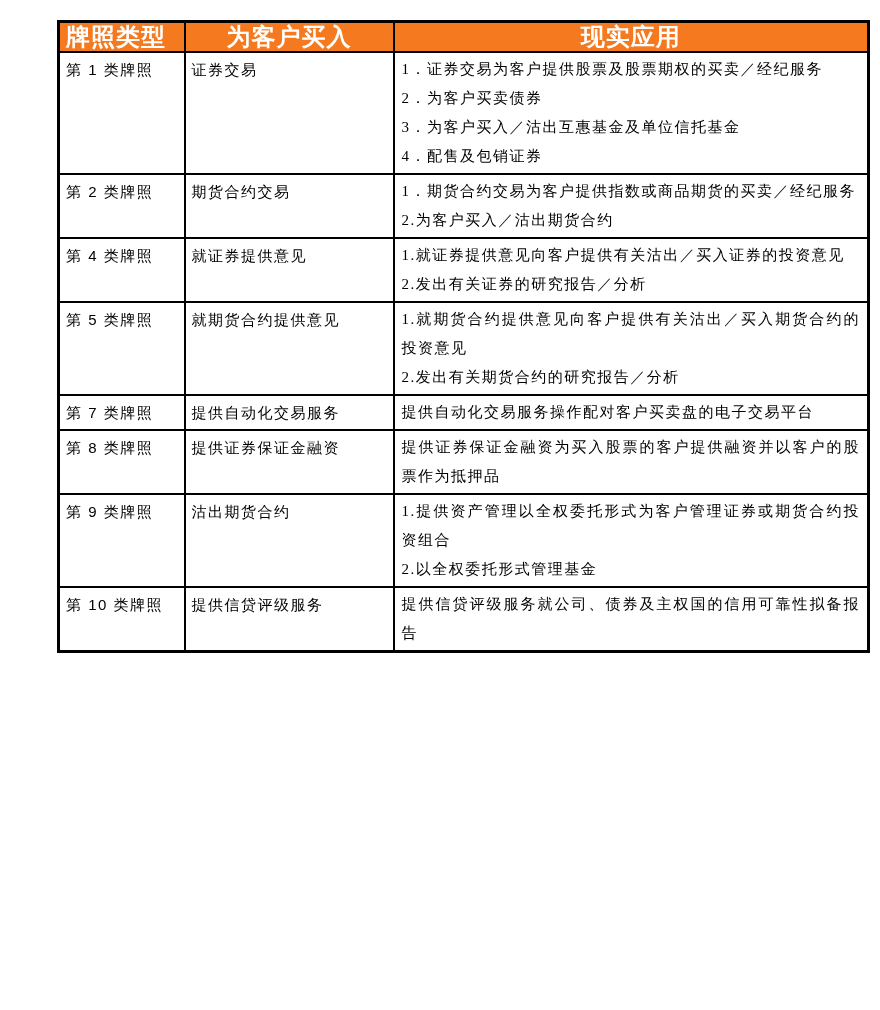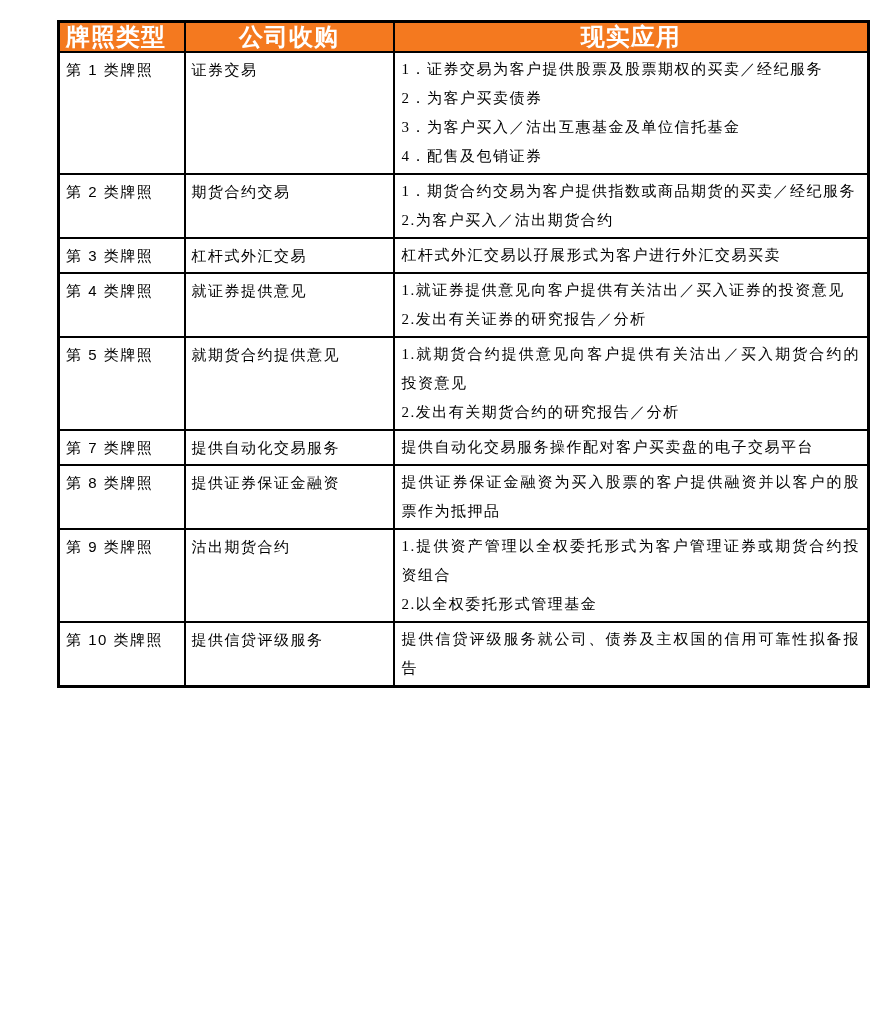--- a/index.html
+++ b/index.html
@@ -81,48 +81,41 @@
 <div class="page">
   <table class="license-table">
     <colgroup>
       <col class="c-license">
       <col class="c-scope">
       <col class="c-app">
     </colgroup>
     <thead>
       <tr>
         <th class="col-license">牌照类型</th>
-        <th class="col-scope">公司收购</th>
+        <th class="col-scope">为客户买入</th>
         <th class="col-app">现实应用</th>
       </tr>
     </thead>
     <tbody id="table-body">
         <tr>
     <td class="license-cell">第 1 类牌照</td>
     <td class="scope-cell">证券交易</td>
     <td class="app-cell">
             <div class="app-line">1．证券交易为客户提供股票及股票期权的买卖／经纪服务</div>
             <div class="app-line">2．为客户买卖债券</div>
             <div class="app-line">3．为客户买入／沽出互惠基金及单位信托基金</div>
             <div class="app-line">4．配售及包销证券</div>
           </td>
   </tr>
         <tr>
     <td class="license-cell">第 2 类牌照</td>
     <td class="scope-cell">期货合约交易</td>
     <td class="app-cell">
             <div class="app-line">1．期货合约交易为客户提供指数或商品期货的买卖／经纪服务</div>
             <div class="app-line">2.为客户买入／沽出期货合约</div>
-          </td>
-  </tr>
-        <tr>
-    <td class="license-cell">第 3 类牌照</td>
-    <td class="scope-cell">杠杆式外汇交易</td>
-    <td class="app-cell">
-            <div class="app-line">杠杆式外汇交易以孖展形式为客户进行外汇交易买卖</div>
           </td>
   </tr>
         <tr>
     <td class="license-cell">第 4 类牌照</td>
     <td class="scope-cell">就证券提供意见</td>
     <td class="app-cell">
             <div class="app-line">1.就证券提供意见向客户提供有关沽出／买入证券的投资意见</div>
             <div class="app-line">2.发出有关证券的研究报告／分析</div>
           </td>
   </tr>

